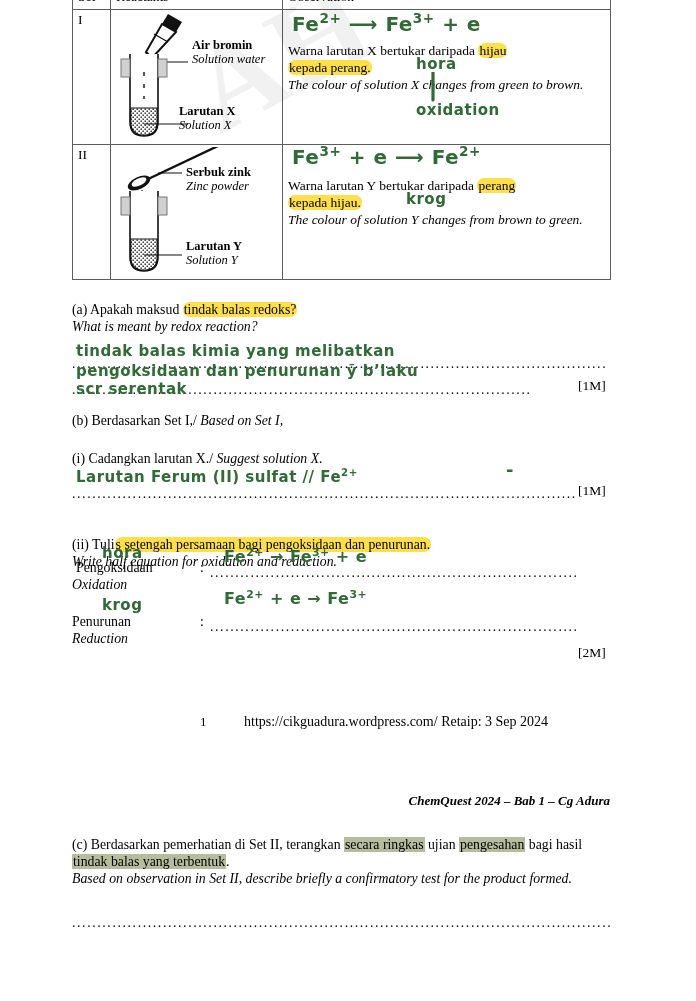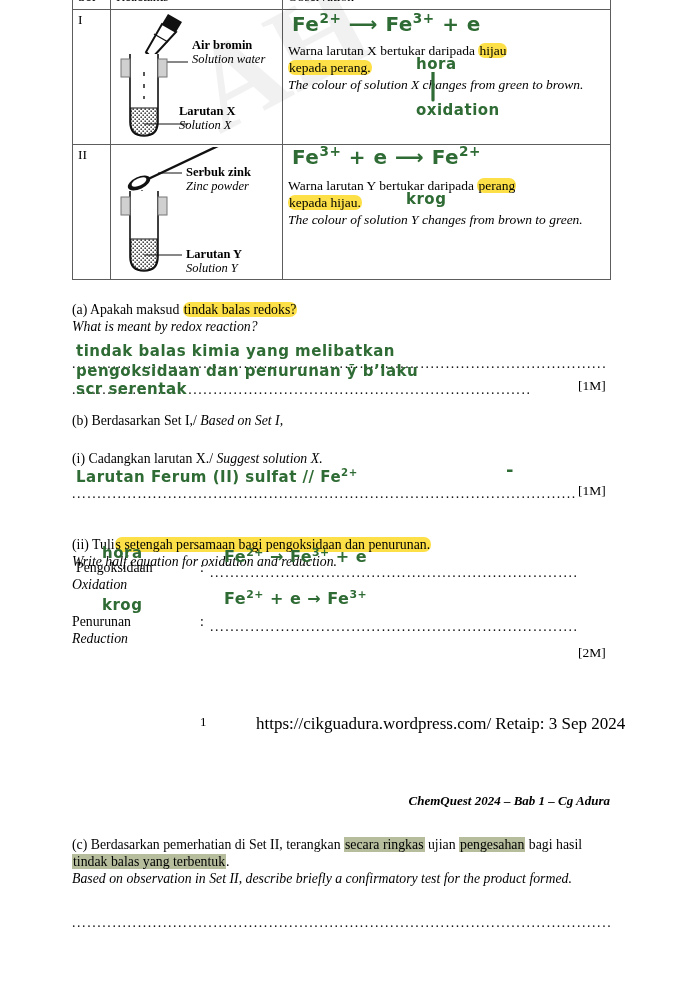--- a/index.html
+++ b/index.html
@@ -68,21 +68,21 @@
     position: absolute;
     font-size: 12.5px;
     line-height: 1.12;
     white-space: nowrap;
   }
   .app-label .bm { font-weight: bold; font-family: "Liberation Serif", serif; text-align: center; }
   .app-label .en { font-style: italic; }
   .lbl-top  { left: 76px; top: 26px; }
   .lbl-bot  { left: 63px; top: 92px; }
   .lbl-top2 { left: 70px; top: 18px; }
-  .lbl-bot2 { left: 70px; top: 100px; }
+  .lbl-bot2 { left: 70px; top: 92px; }
 
   
   .obs-cell { position: relative; height: 128px; }
   .obs-bm { font-size: 13.5px; line-height: 1.26; }
   .obs-en { font-size: 13.5px; font-style: italic; line-height: 1.26; }
   .hl {
     background: #fde047;
     padding: 0 1px;
     border-radius: 7px;
     box-decoration-break: clone;
@@ -117,21 +117,21 @@
     overflow: hidden;
     white-space: nowrap;
     display: block;
   }
   .marks { font-size: 13.5px; }
 
   .label-col { display: inline-block; width: 124px; font-size: 13.8px; }
   .label-en { font-size: 13.8px; font-style: italic; }
 
   .footer-num { position: absolute; left: 200px; font-size: 13px; }
-  .footer-url { position: absolute; left: 256px; font-size: 17px; }
+  .footer-url { position: absolute; left: 244px; font-size: 14px; }
   .running-head {
     position: absolute;
     right: 86px;
     font-size: 13px;
     font-weight: bold;
     font-style: italic;
   }
   .watermark {
     position: absolute;
     color: rgba(0,0,0,0.055);

